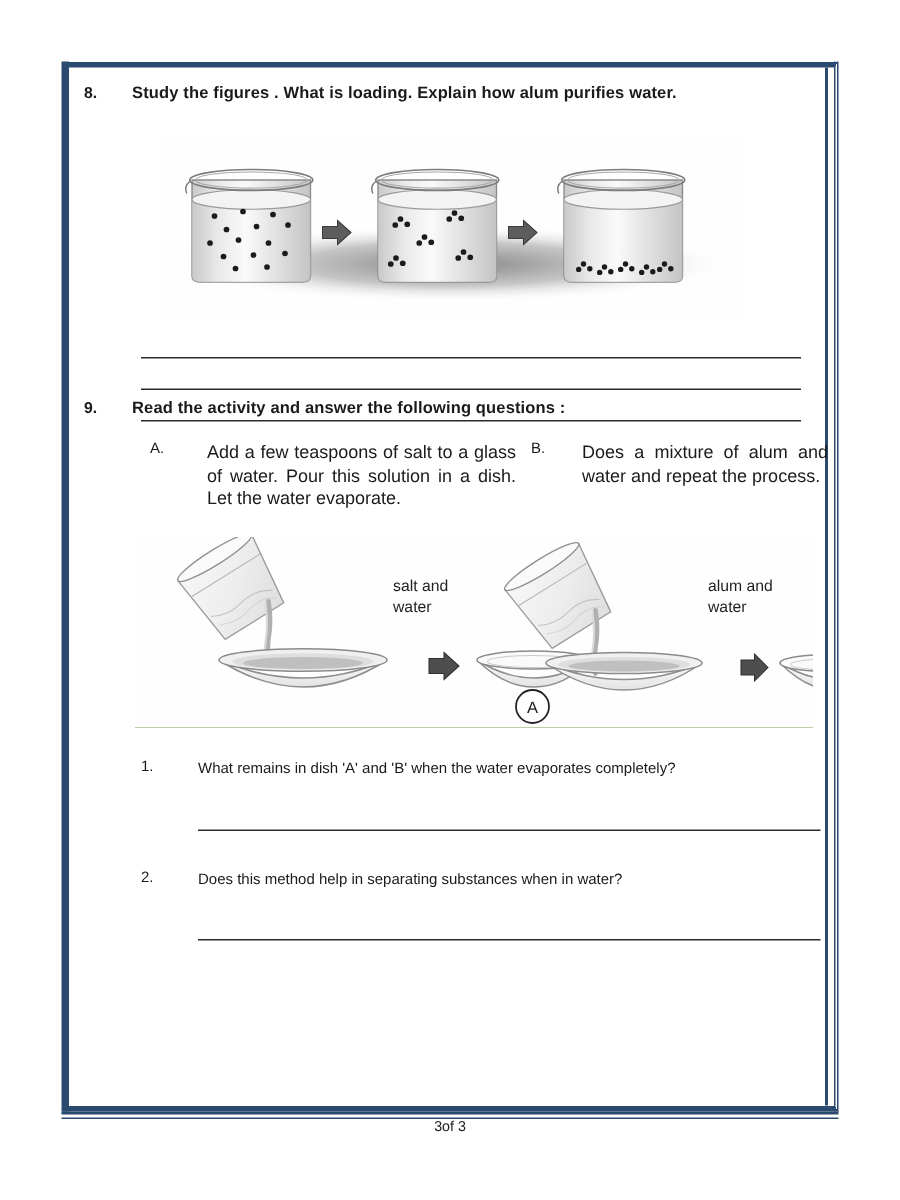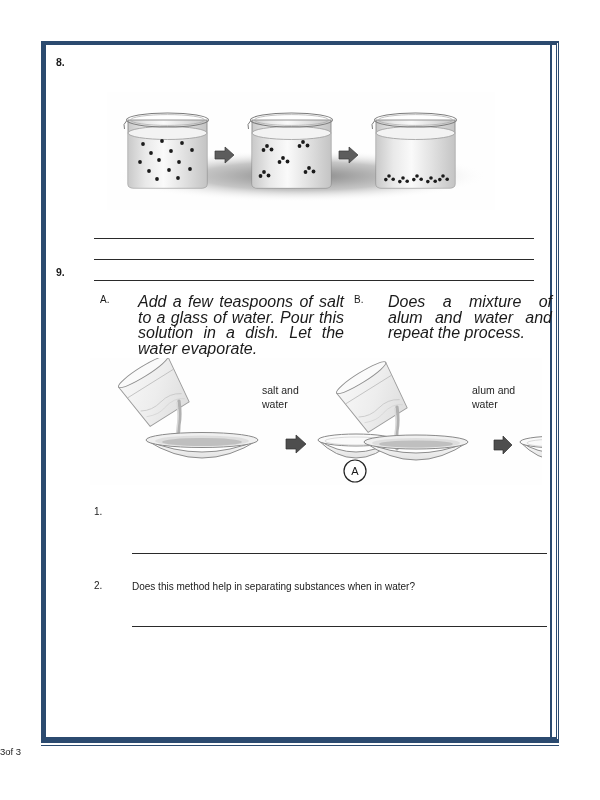--- a/index.html
+++ b/index.html
@@ -105,25 +105,24 @@
     align-items: flex-start;
   }
   .act-letter {
     flex: 0 0 44px;
     font-size: 10px;
     padding-left: 6px;
     box-sizing: border-box;
   }
   .act-letter.b-letter { flex: 0 0 34px; padding-left: 0; }
   .act-text {
-    font-size: 16px;
+    font-size: 12px;
     line-height: 15.5px;
     text-align: justify;
     text-justify: inter-word;
-    font-style: italic;
   }
   .col-a { width: 260px; }
   .col-a .act-text { width: 206px; }
   .col-b { width: 198px; }
   .col-b .act-text { width: 164px; }
 
   
   .fig2 {
     position: absolute;
     left: 44px;
@@ -171,38 +170,40 @@
     top: 745px;
     width: 518px;
     height: 0;
     border-top: 1px solid #2b4a6f;
   }
   .footer-text {
     position: absolute;
     left: 0;
     top: 746px;
     width: 600px;
+    text-align: center;
     font-size: 9.5px;
     color: #222;
   }
 
   svg { display: block; }
 </style>
 </head>
 <body>
 
 <div class="page-frame">
   <div class="frame-inner-right"></div>
 
   <div class="content">
 
     <div id="q8-block">
 
       <div class="q-row">
         <div class="q-num">8.</div>
+        <div class="q-title">Study the figures . What is loading. Explain how alum purifies water.</div>
       </div>
 
       <div class="fig1">
         <svg width="388" height="118" viewBox="0 0 388 118">
           <defs>
             <linearGradient id="glass" x1="0" y1="0" x2="1" y2="0">
               <stop offset="0%" stop-color="#c9c9c9"></stop>
               <stop offset="22%" stop-color="#e9e9e9"></stop>
               <stop offset="45%" stop-color="#fafafa"></stop>
               <stop offset="70%" stop-color="#e2e2e2"></stop>
@@ -330,20 +331,23 @@
         <div class="ans-line"></div>
         <div class="ans-line"></div>
         <div class="ans-line"></div>
       </div>
     </div>
 
     <div id="q9-block">
 
       <div class="q-row">
         <div class="q-num">9.</div>
+        <div class="q-title">
+          <span>Read the activity and answer the following questions</span><span class="trail"> :</span>
+        </div>
       </div>
 
       <div class="activity">
         <div class="act-col col-a">
           <div class="act-letter">A.</div>
           <div class="act-text">Add a few teaspoons of salt to a glass of water. Pour this solution in a dish. Let the water evaporate.</div>
         </div>
         <div class="act-col col-b">
           <div class="act-letter b-letter">B.</div>
           <div class="act-text">Does a mixture of alum and water and repeat the process.</div>
@@ -433,20 +437,21 @@
             <g>
               <circle cx="247" cy="109" r="11" fill="#ffffff" stroke="#242424" stroke-width="1.2"></circle>
               <text x="247" y="113" text-anchor="middle" font-family="Liberation Sans, sans-serif" font-size="11" fill="#1a1a1a">B</text>
             </g>
           </g>
         </svg>
       </div>
 
       <div class="subq" style="top:240px;">
         <div class="subq-num">1.</div>
+        <div class="subq-text">What remains in dish 'A' and 'B' when the water evaporates completely?</div>
       </div>
       <div class="subq-line" style="top:287px;"></div>
 
       <div class="subq" style="top:314px;">
         <div class="subq-num">2.</div>
         <div class="subq-text">Does this method help in separating substances when in water?</div>
       </div>
       <div class="subq-line" style="top:360px;"></div>
 
     </div>

